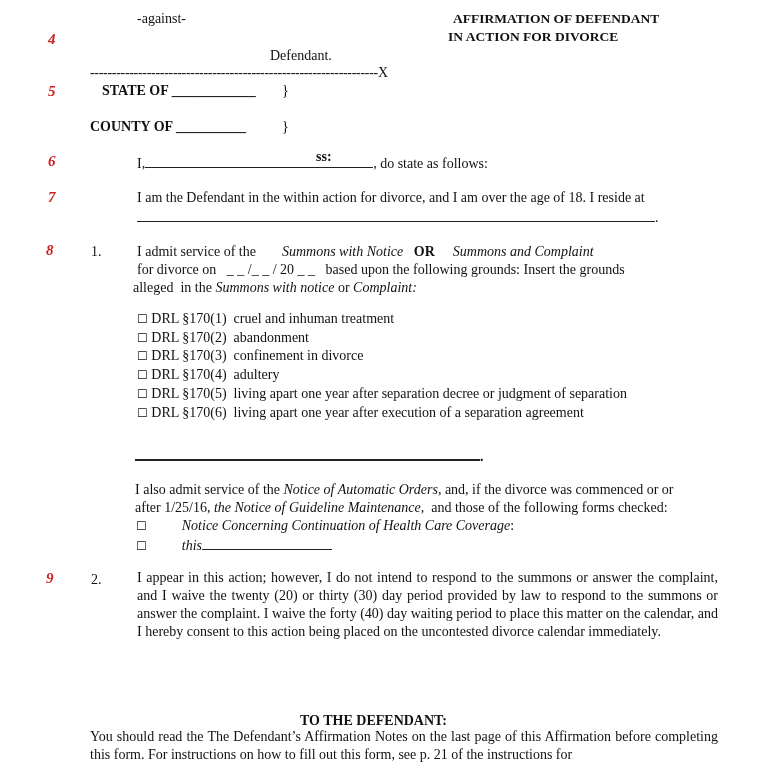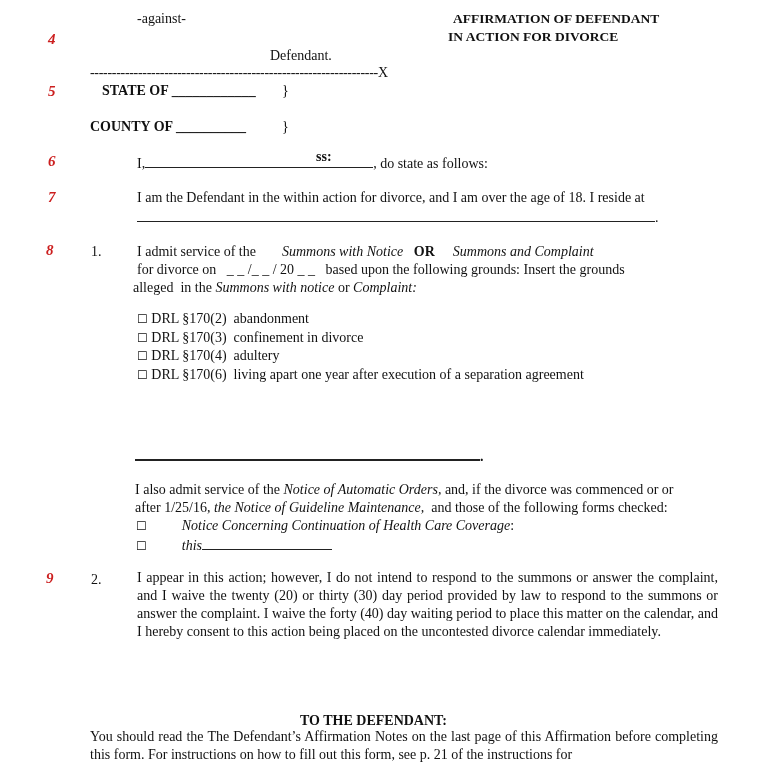--- a/index.html
+++ b/index.html
@@ -43,23 +43,25 @@
 
 <div class="abs red" style="left:46px;top:243px;">8</div>
 <div class="abs" style="left:91px;top:245px;">1.</div>
 <div class="abs" style="left:137px;top:245px;text-align:right;">
   <span>I admit service of the</span><span style="display:inline-block;width:26px;"></span><span class="i">Summons with Notice</span>&nbsp;&nbsp;&nbsp;<span class="b">OR</span><span style="display:inline-block;width:18px;"></span><span class="i">Summons and Complaint</span>
 </div>
 <div class="abs" style="left:137px;top:263px;white-space:pre;">for divorce on   _ _ /_ _ / 20 _ _   based upon the following grounds: Insert the grounds</div>
 <div class="abs" style="left:133px;top:281px;white-space:pre;"><span>alleged  in the </span><span class="i">Summons with notice</span><span> or </span><span class="i">Complaint:</span></div>
 
 <div class="abs" style="left:137px;top:310px;line-height:17.7px;">
+  <div><span class="cb">☐</span> <span>DRL §170(1)</span>&nbsp; <span>cruel and inhuman treatment</span></div>
   <div><span class="cb">☐</span> <span>DRL §170(2)</span>&nbsp; <span>abandonment</span></div>
   <div><span class="cb">☐</span> <span>DRL §170(3)</span>&nbsp; <span>confinement in divorce</span></div>
   <div><span class="cb">☐</span> <span>DRL §170(4)</span>&nbsp; <span>adultery</span></div>
+  <div><span class="cb">☐</span> <span>DRL §170(5)</span>&nbsp; <span>living apart one year after separation decree or judgment of separation</span></div>
   <div><span class="cb">☐</span> <span>DRL §170(6)</span>&nbsp; <span>living apart one year after execution of a separation agreement</span></div>
 </div>
 
 <div class="abs" style="left:135px;top:447px;">
   <span style="display:inline-block;width:345px;border-bottom:2px solid #222;height:12px;"></span><span class="b">.</span>
 </div>
 
 <div class="abs" style="left:135px;top:483px;white-space:pre;"><span>I also admit service of the </span><span class="i">Notice of Automatic Orders,</span><span> and, if the divorce was commenced or or</span></div>
 <div class="abs" style="left:135px;top:501px;white-space:pre;"><span>after 1/25/16, </span><span class="i">the Notice of Guideline Maintenance,</span><span>  and those of the following forms checked:</span></div>
 <div class="abs" style="left:136px;top:519px;">

